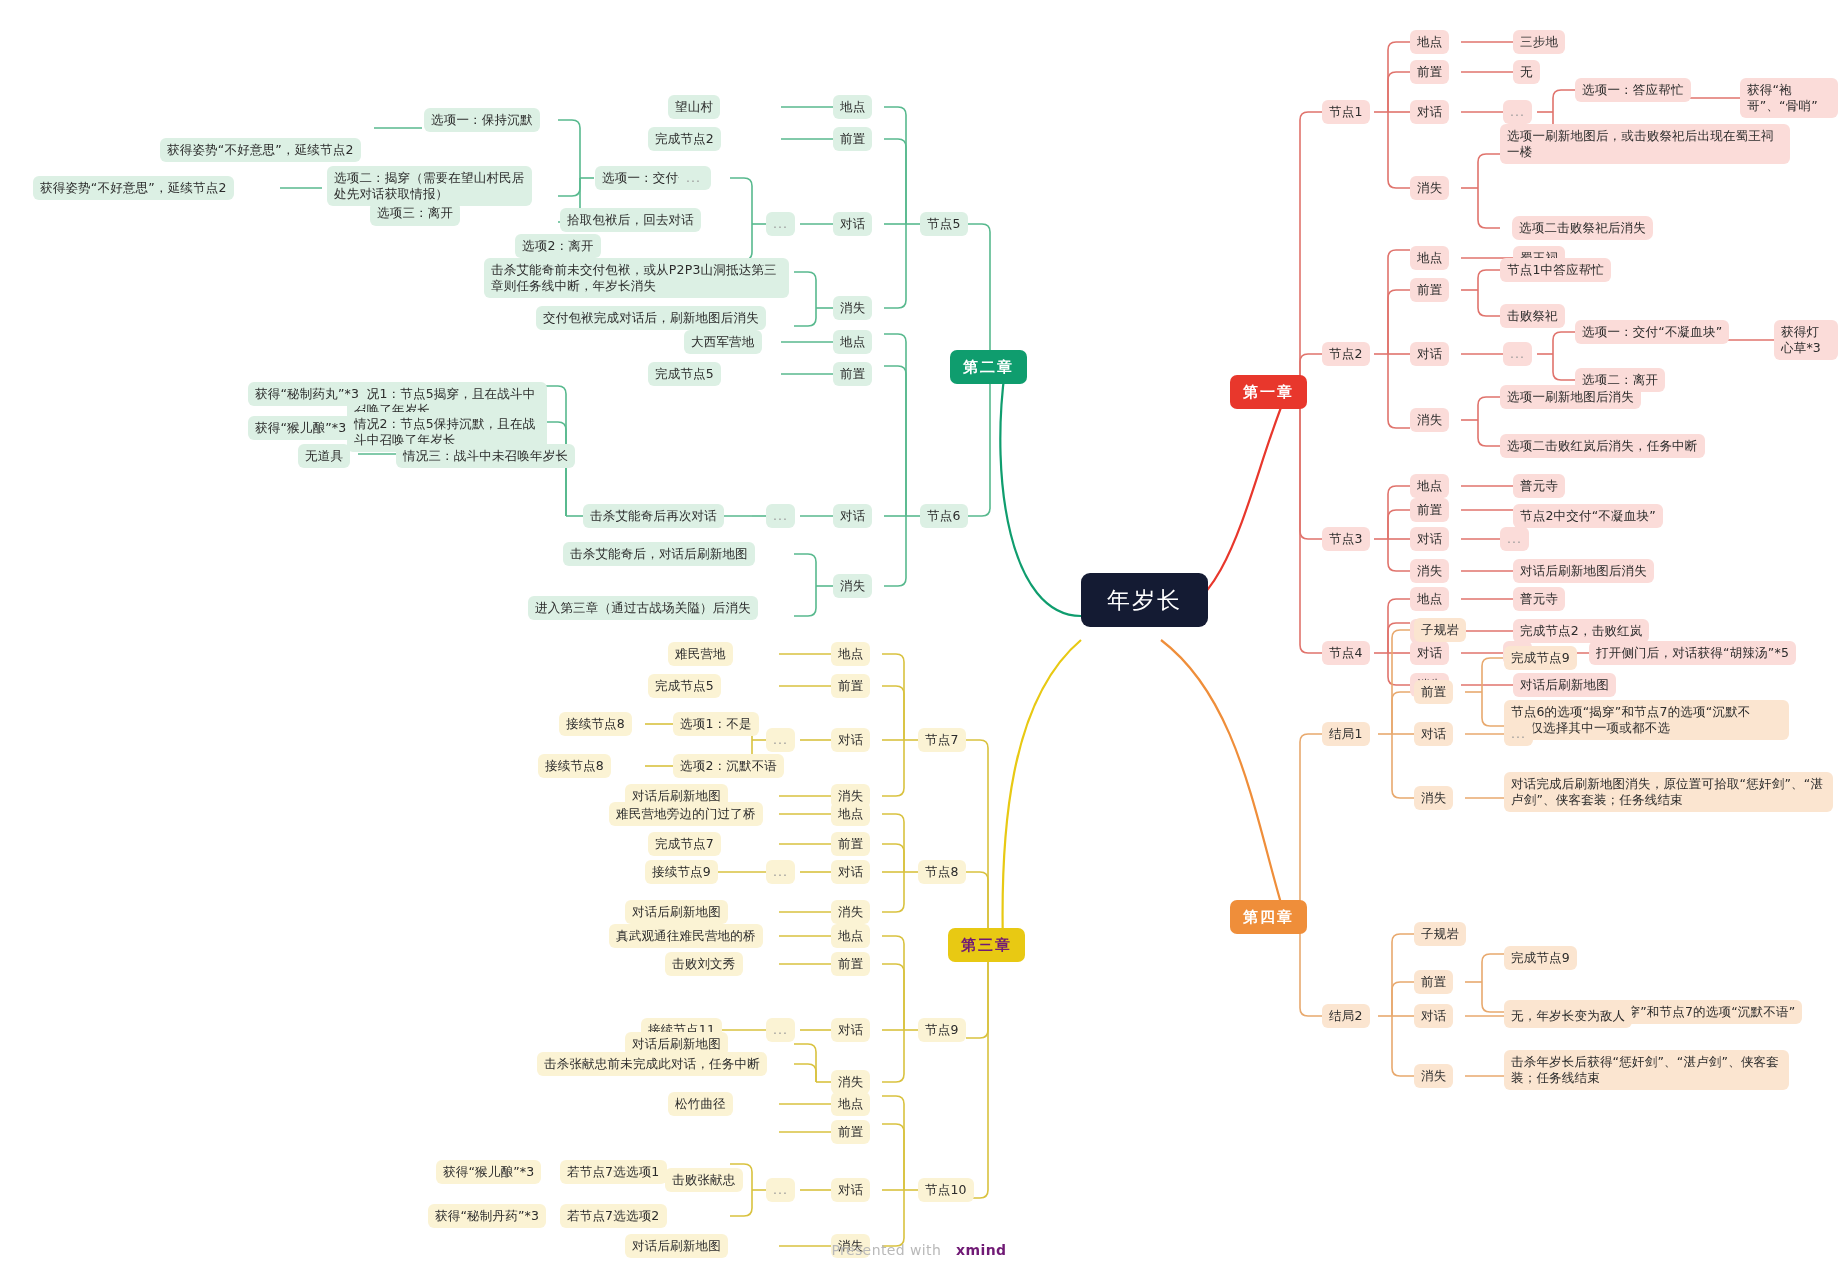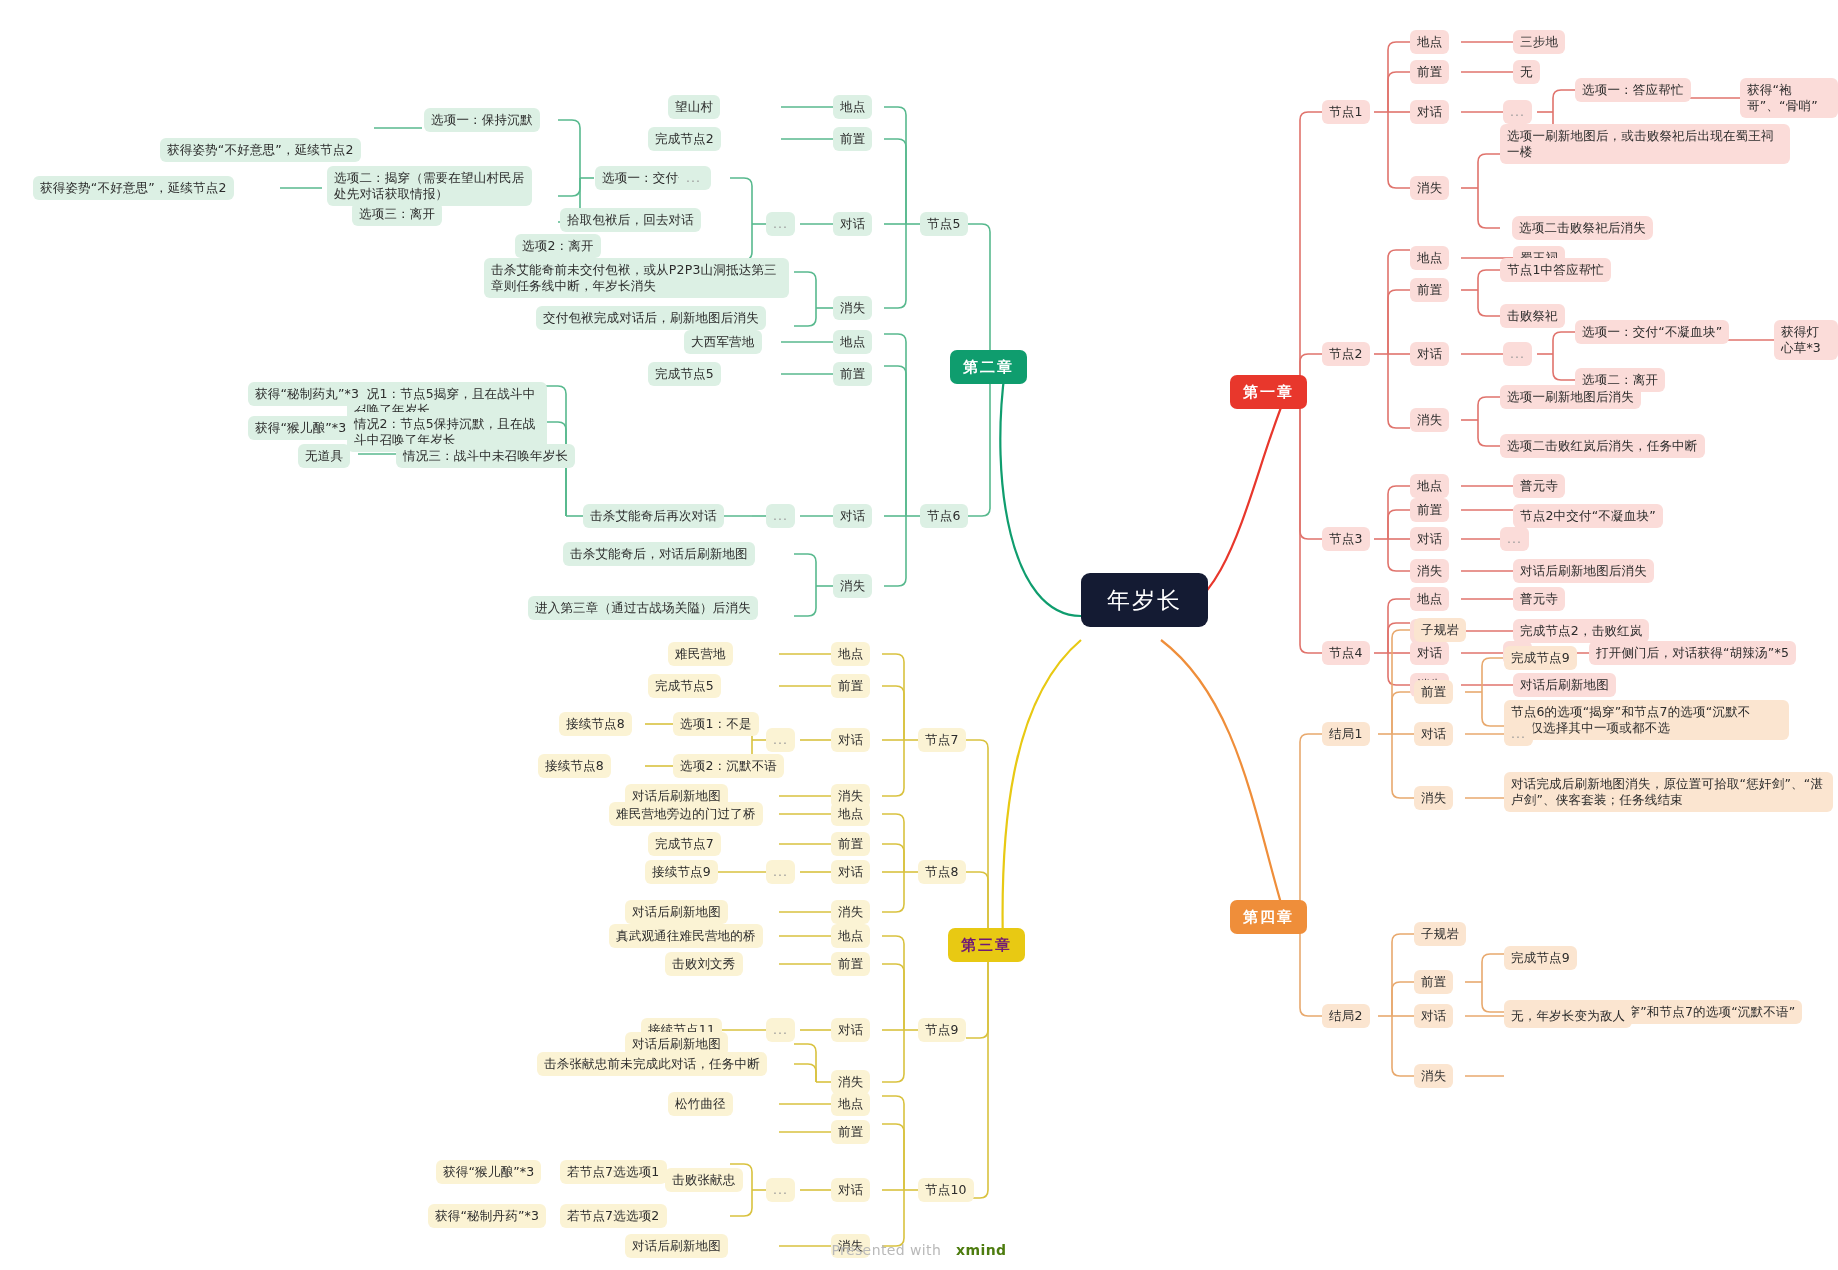--- a/index.html
+++ b/index.html
@@ -45,21 +45,21 @@
   .t-red   {background:#fbdcd9;}
   .t-green {background:#dcf0e4;}
   .t-yellow{background:#fbf3d4;}
   .t-orange{background:#fbe5d0;}
   .dots{color:#9a9a9a;letter-spacing:1px;}
   
   .footer{
     position:absolute;left:0;right:0;bottom:12px;
     text-align:center;color:#b9b9b9;font-size:14px;letter-spacing:0.4px;
   }
-  .footer b{color:#4d7c0f;font-weight:bold;margin-left:10px;}
+  .footer b{color:#701a75;font-weight:bold;margin-left:10px;}
 </style>
 </head>
 <body>
 
 <div id="canvas">
 
 <svg class="links" viewBox="0 0 1838 1270" xmlns="http://www.w3.org/2000/svg">
   <g fill="none" stroke-width="1.6">
 
     <path d="M1161,616 C1230,616 1250,480 1286,395" stroke="#e8372c" stroke-width="2.2"></path>
@@ -354,37 +354,38 @@
 <div class="node t-orange" style="left:1504px;top:772px;width:329px;">对话完成后刷新地图消失，原位置可拾取“惩奸剑”、“湛卢剑”、侠客套装；任务线结束</div>
 
 <div class="node t-orange" style="left:1322px;top:1004px;">结局2</div>
 <div class="node t-orange" style="left:1414px;top:922px;">子规岩</div>
 <div class="node t-orange" style="left:1414px;top:970px;">前置</div>
 <div class="node t-orange" style="left:1504px;top:946px;">完成节点9</div>
 <div class="node t-orange" style="left:1504px;top:1000px;">选择节点6的选项“揭穿”和节点7的选项“沉默不语”</div>
 <div class="node t-orange" style="left:1414px;top:1004px;">对话</div>
 <div class="node t-orange" style="left:1504px;top:1004px;">无，年岁长变为敌人</div>
 <div class="node t-orange" style="left:1414px;top:1064px;">消失</div>
+<div class="node t-orange" style="left:1504px;top:1050px;width:285px;">击杀年岁长后获得“惩奸剑”、“湛卢剑”、侠客套装；任务线结束</div>
 
 <div class="node t-green" style="left:920px;top:212px;">节点5</div>
 <div class="node t-green" style="left:833px;top:95px;">地点</div>
 <div class="node t-green" style="left:668px;top:95px;">望山村</div>
 <div class="node t-green" style="left:833px;top:127px;">前置</div>
 <div class="node t-green" style="left:648px;top:127px;">完成节点2</div>
 <div class="node t-green" style="left:833px;top:212px;">对话</div>
 <div class="node t-green dots" style="left:766px;top:212px;">...</div>
 <div class="node t-green" style="left:595px;top:166px;">选项一：交付包袱</div>
 <div class="node t-green" style="left:515px;top:234px;">选项2：离开</div>
 <div class="node t-green" style="left:560px;top:208px;">拾取包袱后，回去对话</div>
 <div class="node t-green dots" style="left:679px;top:166px;">...</div>
 <div class="node t-green" style="left:424px;top:108px;">选项一：保持沉默</div>
 <div class="node t-green" style="left:160px;top:138px;">获得姿势“不好意思”，延续节点2</div>
 <div class="node t-green" style="left:327px;top:166px;width:205px;">选项二：揭穿（需要在望山村民居处先对话获取情报）</div>
 <div class="node t-green" style="left:33px;top:176px;">获得姿势“不好意思”，延续节点2</div>
-<div class="node t-green" style="left:352px;top:202px;">选项三：离开</div>
+<div class="node t-green" style="left:370px;top:202px;font-family:Liberation Mono, monospace;">选项三：离开</div>
 <div class="node t-green" style="left:833px;top:296px;">消失</div>
 <div class="node t-green" style="left:484px;top:258px;width:305px;">击杀艾能奇前未交付包袱，或从P2P3山洞抵达第三章则任务线中断，年岁长消失</div>
 <div class="node t-green" style="left:536px;top:306px;">交付包袱完成对话后，刷新地图后消失</div>
 
 <div class="node t-green" style="left:920px;top:504px;">节点6</div>
 <div class="node t-green" style="left:833px;top:330px;">地点</div>
 <div class="node t-green" style="left:684px;top:330px;">大西军营地</div>
 <div class="node t-green" style="left:833px;top:362px;">前置</div>
 <div class="node t-green" style="left:648px;top:362px;">完成节点5</div>
 <div class="node t-green" style="left:833px;top:504px;">对话</div>

